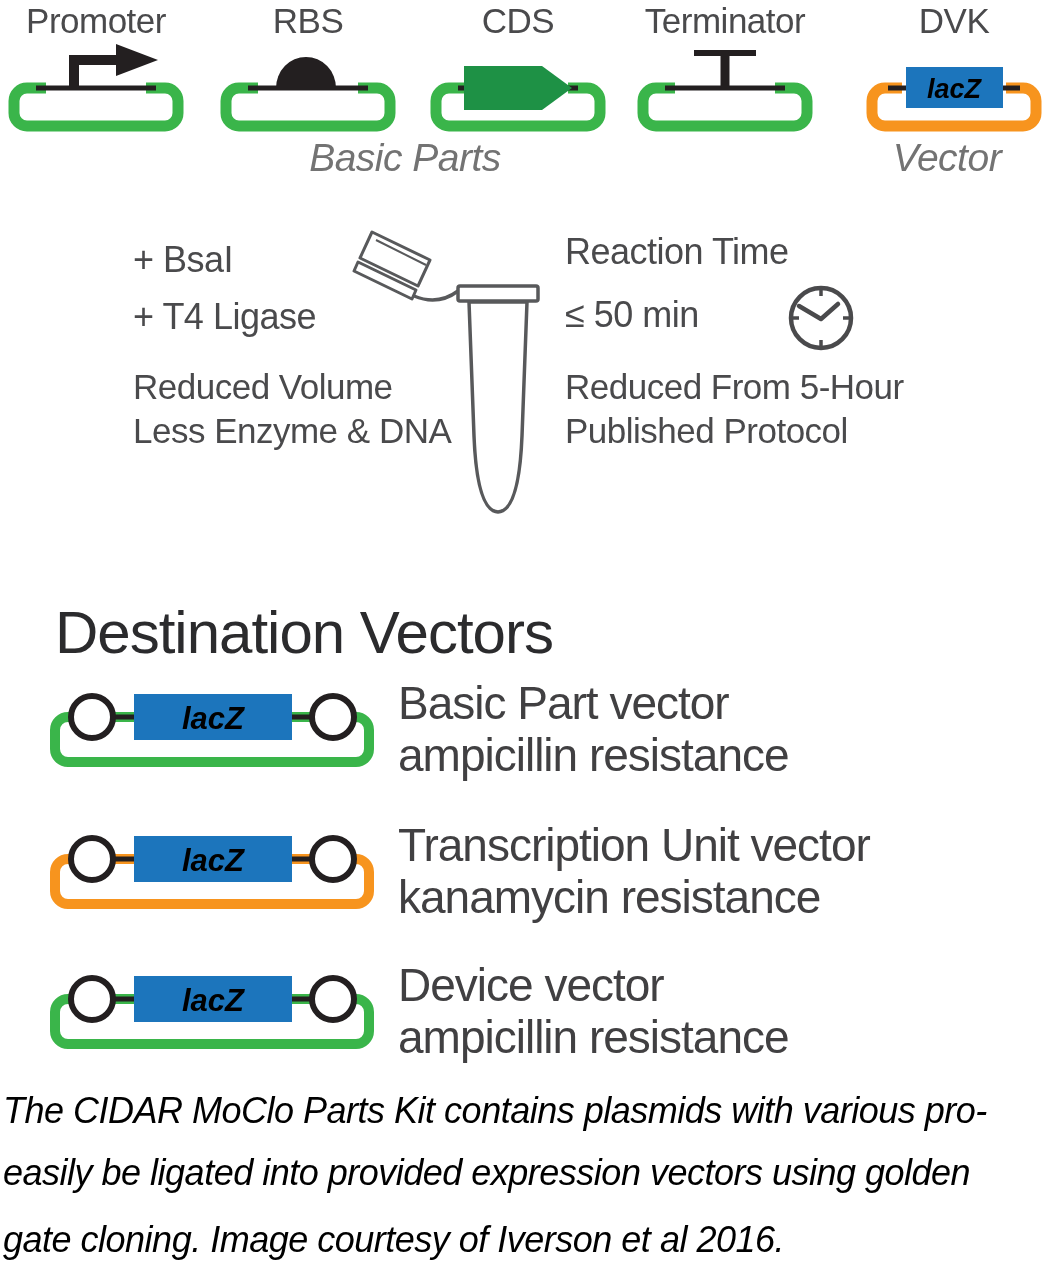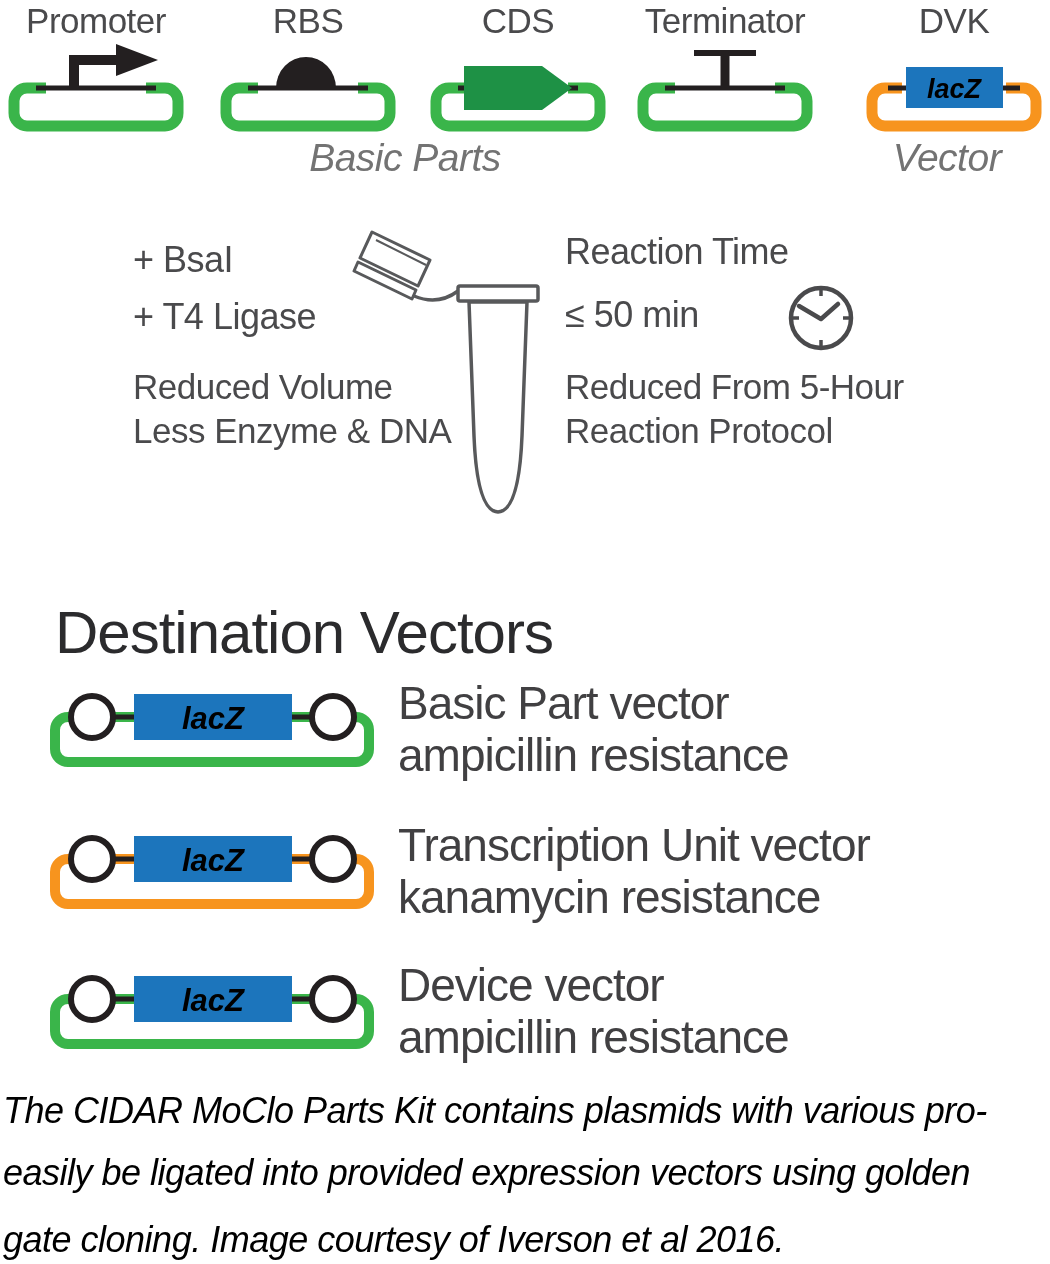--- a/index.html
+++ b/index.html
@@ -102,21 +102,21 @@
   <svg class="abs" style="left:784px;top:281px" width="74" height="74" viewBox="0 0 74 74">
     <circle cx="37" cy="37" r="30" fill="none" stroke="#4A4A4C" stroke-width="4.5"></circle>
     <line x1="37" y1="8" x2="37" y2="15" stroke="#4A4A4C" stroke-width="3.5"></line>
     <line x1="37" y1="59" x2="37" y2="66" stroke="#4A4A4C" stroke-width="3.5"></line>
     <line x1="8" y1="37" x2="15" y2="37" stroke="#4A4A4C" stroke-width="3.5"></line>
     <line x1="59" y1="37" x2="66" y2="37" stroke="#4A4A4C" stroke-width="3.5"></line>
     <path d="M15,25 L37,38 L54,23" fill="none" stroke="#4A4A4C" stroke-width="4.5" stroke-linecap="round" stroke-linejoin="round"></path>
   </svg>
 
   <div class="small" style="left:565px;top:367px">Reduced From 5-Hour</div>
-  <div class="small" style="left:565px;top:411px">Reaction Protocol</div>
+  <div class="small" style="left:565px;top:411px">Published Protocol</div>
 
   <div class="dv-title">Destination Vectors</div>
 
   <svg class="abs" style="left:46px;top:690px" width="332" height="80" viewBox="0 0 332 80">
     <rect x="9" y="27" width="314" height="45" rx="13" fill="none" stroke-width="10" stroke="#3AB54A"></rect>
     <line x1="46" y1="27" x2="287" y2="27" stroke="#231F20" stroke-width="5"></line>
     <rect x="88" y="4" width="158" height="46" fill="#1C75BC"></rect>
     <text x="167" y="39" text-anchor="middle" font-size="31" font-weight="bold" font-style="italic" fill="#000000" font-family="Liberation Sans, sans-serif">lacZ</text>
     <circle cx="46" cy="27" r="21" fill="#ffffff" stroke="#231F20" stroke-width="6"></circle>
     <circle cx="287" cy="27" r="21" fill="#ffffff" stroke="#231F20" stroke-width="6"></circle>

